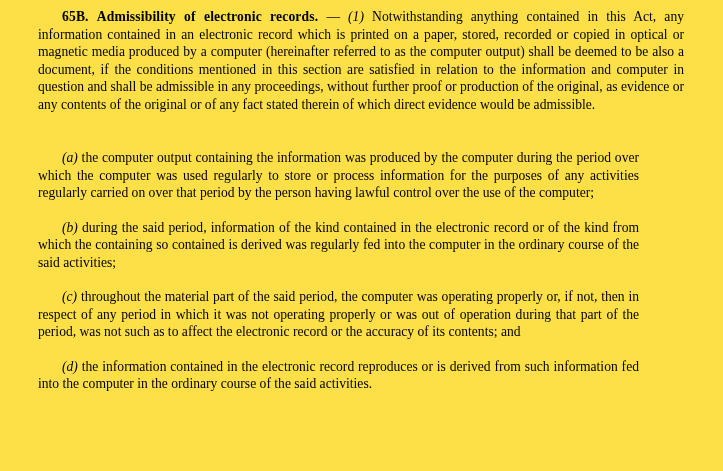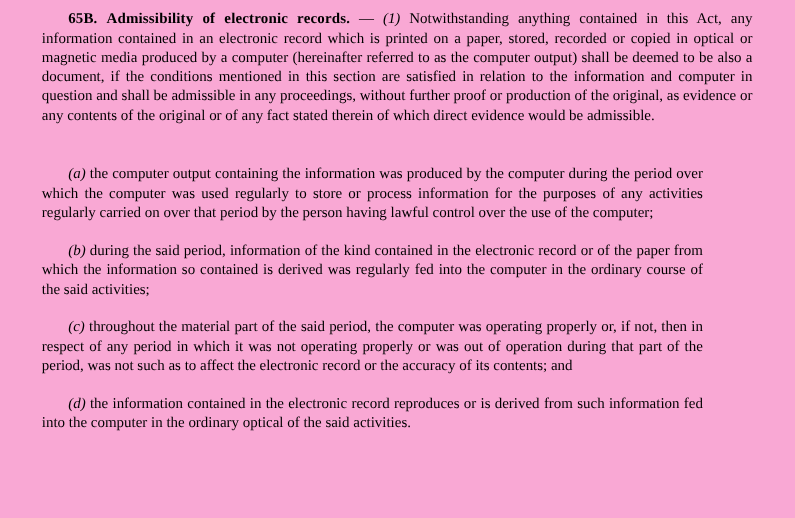--- a/index.html
+++ b/index.html
@@ -12,21 +12,21 @@
     height: 471px;
     overflow: hidden;
     font-family: "Liberation Serif", "DejaVu Serif", serif;
     color: #000000;
     -webkit-font-smoothing: antialiased;
   }
   .page {
     position: relative;
     width: 723px;
     height: 471px;
-    background: #f9a8d4;
+    background: #fde047;
     box-sizing: border-box;
     padding: 0;
   }
   .doc-body {
     position: absolute;
     left: 38px;
     top: 8px;
     width: 646px;
   }
   p.para {
@@ -80,24 +80,24 @@
 
     <div class="gap-md"></div>
 
 
     <div class="gap-md"></div>
 
     <p class="para level-2"><span class="marker-italic">(a)</span><span> </span><span>the computer output containing the information was produced by the computer during the period over which the computer was used regularly to store or process information for the purposes of any activities regularly carried on over that period by the person having lawful control over the use of the computer;</span></p>
 
     <div class="gap-sm"></div>
 
-    <p class="para level-2"><span class="marker-italic">(b)</span><span> </span><span>during the said period, information of the kind contained in the electronic record or of the paper from which the information so contained is derived was regularly fed into the computer in the ordinary course of the said activities;</span></p>
+    <p class="para level-2"><span class="marker-italic">(b)</span><span> </span><span>during the said period, information of the kind contained in the electronic record or of the kind from which the containing so contained is derived was regularly fed into the computer in the ordinary course of the said activities;</span></p>
 
     <div class="gap-sm"></div>
 
     <p class="para level-2"><span class="marker-italic">(c)</span><span> </span><span>throughout the material part of the said period, the computer was operating properly or, if not, then in respect of any period in which it was not operating properly or was out of operation during that part of the period, was not such as to affect the electronic record or the accuracy of its contents; and</span></p>
 
     <div class="gap-sm"></div>
 
-    <p class="para level-2"><span class="marker-italic">(d)</span><span> </span><span>the information contained in the electronic record reproduces or is derived from such information fed into the computer in the ordinary optical of the said activities.</span></p>
+    <p class="para level-2"><span class="marker-italic">(d)</span><span> </span><span>the information contained in the electronic record reproduces or is derived from such information fed into the computer in the ordinary course of the said activities.</span></p>
 
   </div>
 </div>
 
 </body></html>

